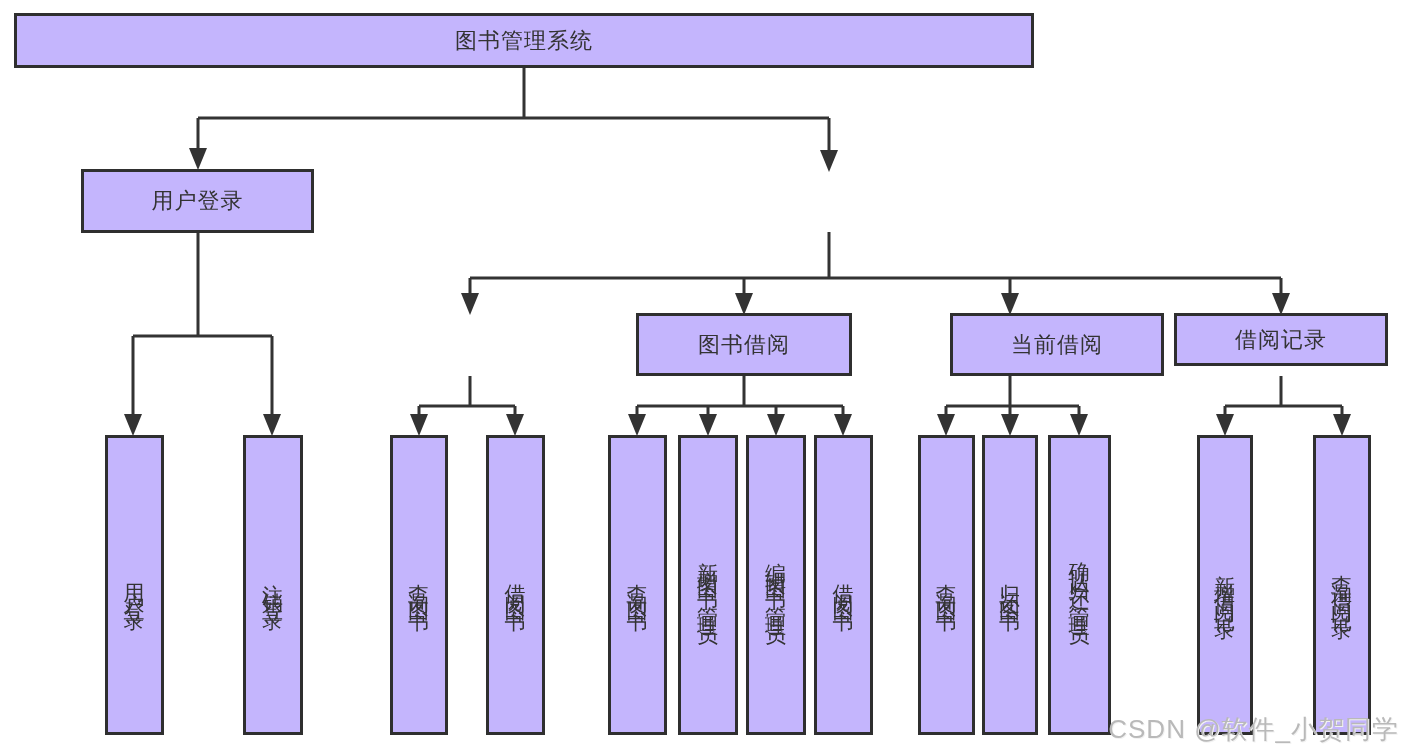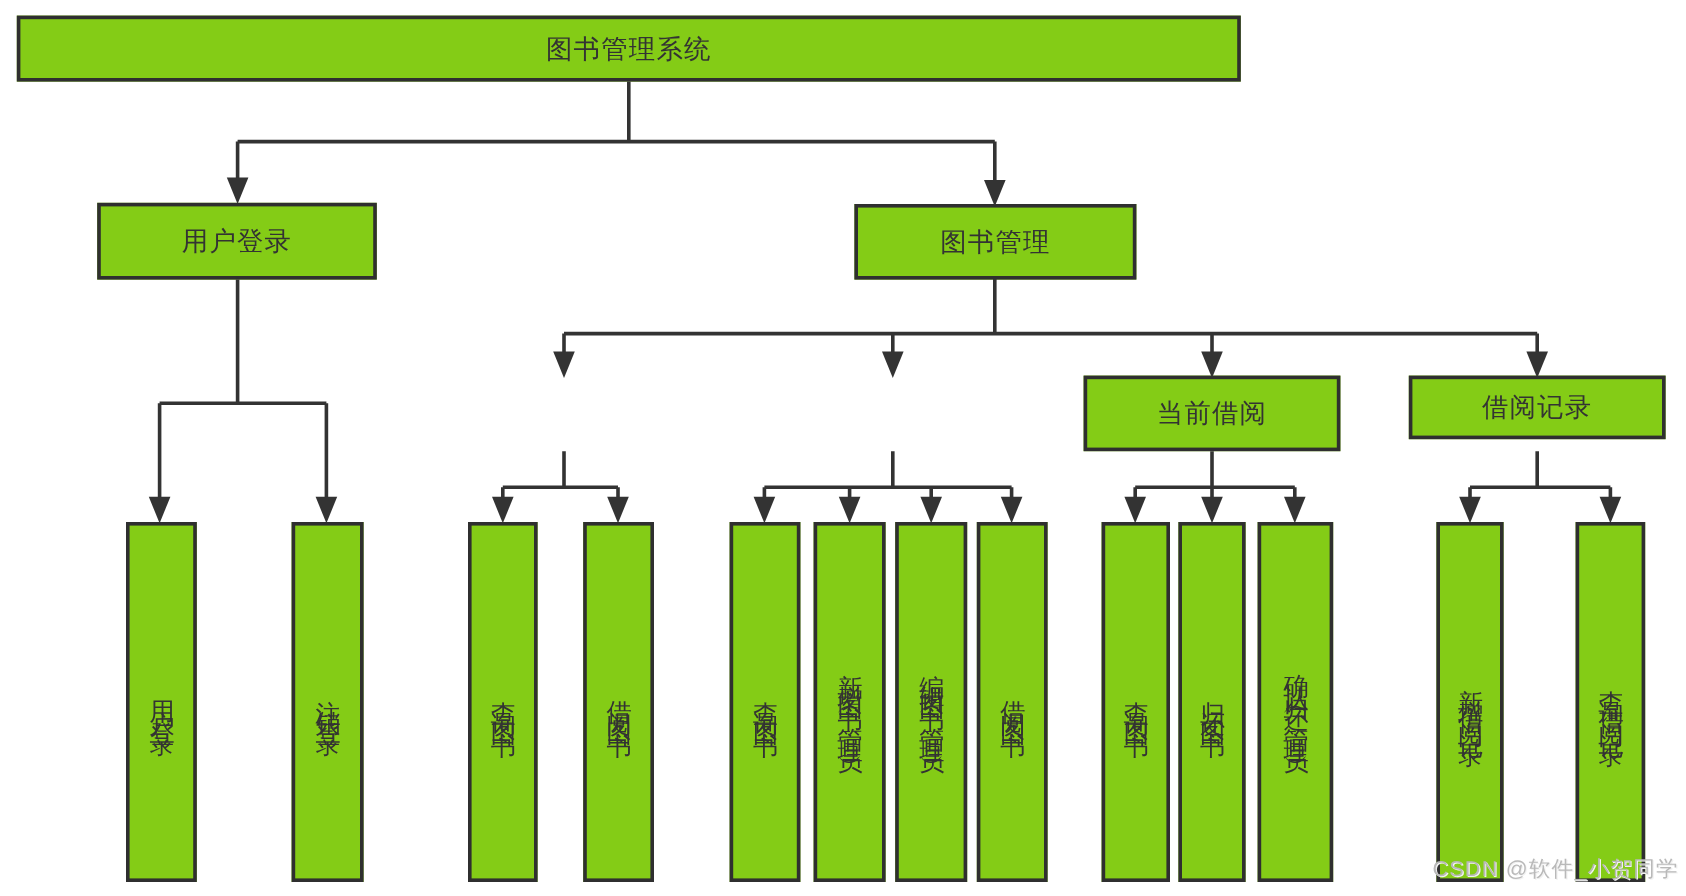--- a/index.html
+++ b/index.html
@@ -2,32 +2,32 @@
 <html><head>
 <meta charset="utf-8">
 <style>
   html,body{margin:0;padding:0;background:#fff;}
   .stage{
     position:relative;width:1405px;height:747px;background:#ffffff;overflow:hidden;
     font-family:"Liberation Sans","DejaVu Sans",sans-serif;color:#333333;
   }
   .wires{position:absolute;left:0;top:0;width:1405px;height:747px;pointer-events:none;z-index:2;}
   .box{
-    position:absolute;box-sizing:border-box;background:#84cc16;
+    position:absolute;box-sizing:border-box;background:#c4b5fd;
     border:3px solid #2f2f2f;display:flex;align-items:center;justify-content:center;
     z-index:1;
   }
   .box.h span{font-size:22px;letter-spacing:1px;white-space:nowrap;}
   .box.v span{
     writing-mode:vertical-rl;text-orientation:mixed;
     font-size:21px;letter-spacing:9px;line-height:1;white-space:nowrap;
   }
   .watermark{
     position:absolute;top:712px;right:6px;z-index:3;
-    font-size:18px;color:#b9b9b9;letter-spacing:1px;
+    font-size:26px;color:#b9b9b9;letter-spacing:1px;
     text-shadow:1px 1px 0 #f2f2f2;white-space:nowrap;
   }
 </style>
 </head>
 <body>
 
 <div class="stage">
 
   <svg class="wires" viewBox="0 0 1405 747" xmlns="http://www.w3.org/2000/svg">
     <g stroke="#333333" stroke-width="3" fill="none">
@@ -76,25 +76,25 @@
     </g>
   </svg>
 
   <div class="box h" style="left:14px;top:13px;width:1020px;height:55px">
     <span>图书管理系统</span>
   </div>
 
   <div class="box h" style="left:81px;top:169px;width:233px;height:64px">
     <span>用户登录</span>
   </div>
-  <div class="box h" style="left:712px;top:170px;width:235px;height:63px">
-    <span>图书管理</span>
+
+  <div class="box h" style="left:636px;top:313px;width:216px;height:63px">
+    <span>图书借阅</span>
   </div>
-
-  <div class="box h" style="left:903px;top:313px;width:214px;height:63px">
+  <div class="box h" style="left:950px;top:313px;width:214px;height:63px">
     <span>当前借阅</span>
   </div>
   <div class="box h" style="left:1174px;top:313px;width:214px;height:53px">
     <span>借阅记录</span>
   </div>
 
   <div class="box v" style="left:105px;top:435px;width:59px;height:300px">
     <span>用户登录</span>
   </div>
   <div class="box v" style="left:243px;top:435px;width:60px;height:300px">

